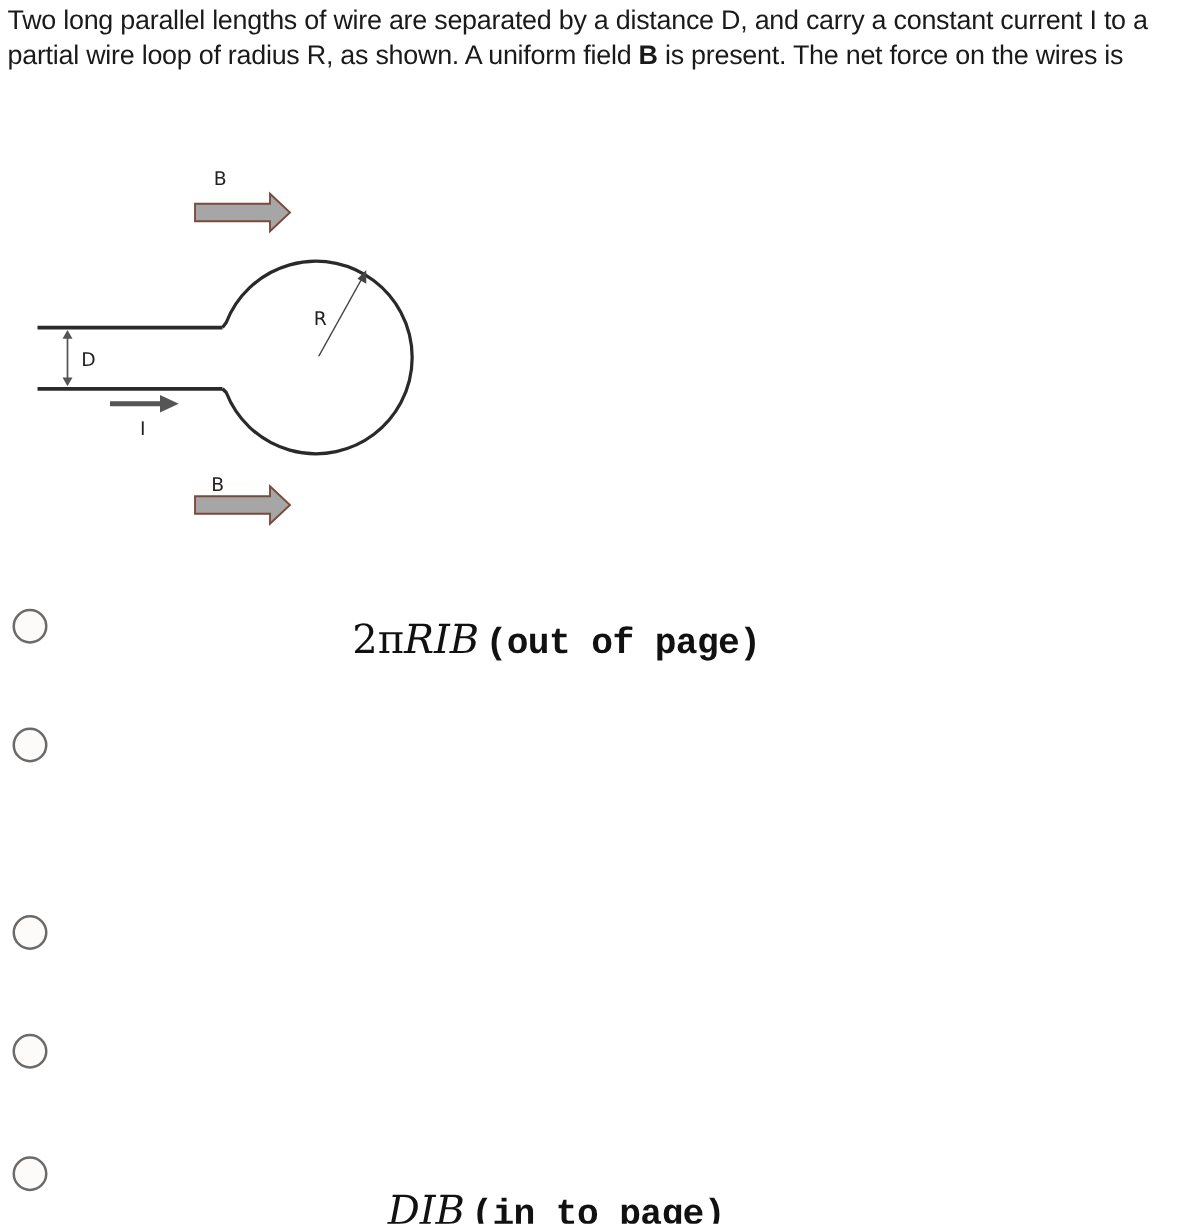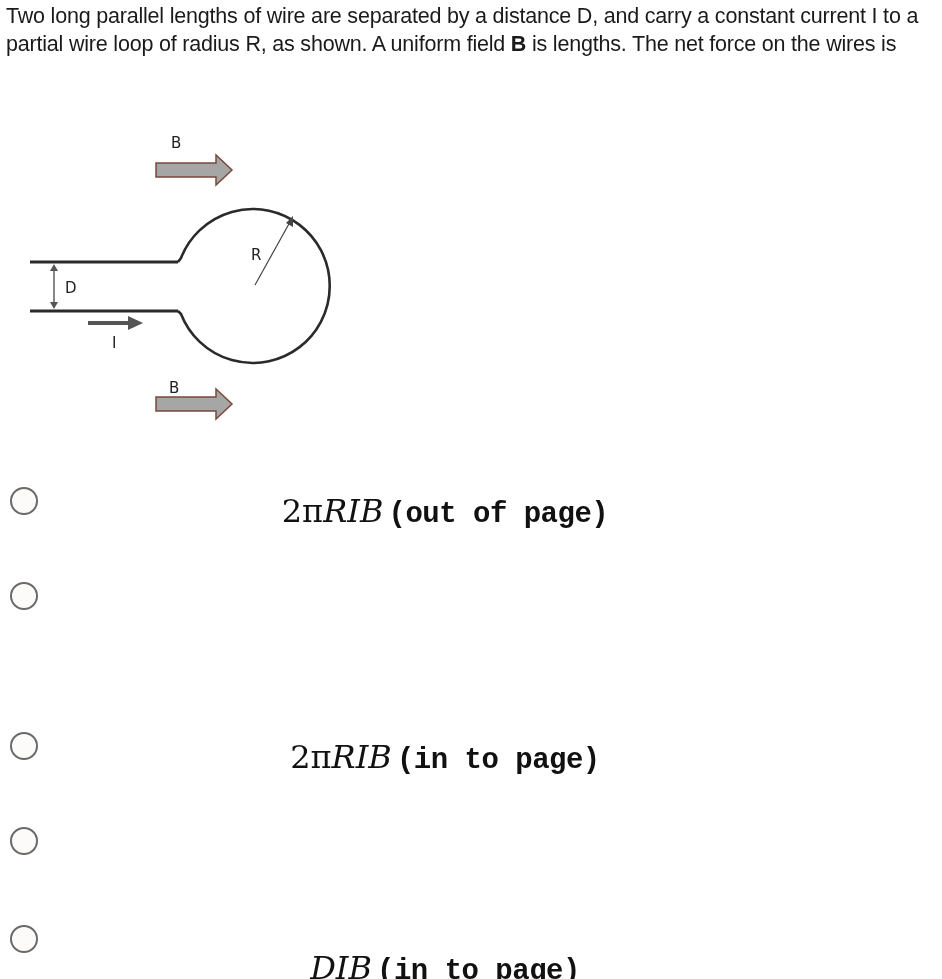--- a/index.html
+++ b/index.html
@@ -31,21 +31,21 @@
   .math sup { font-size: 19px; font-style: normal; vertical-align: 14px; line-height: 0; }
   .txt {
     font-family: "Liberation Mono", "DejaVu Sans Mono", monospace; font-size: 29px; color: #111;
     font-weight: bold; letter-spacing: -0.5px;
   }
 </style>
 </head>
 <body>
 
 <div class="question">
-  <span>Two long parallel lengths of wire are separated by a distance D, and carry a constant current I to a partial wire loop of radius R, as shown.  A uniform field </span><b>B</b><span> is lengths. The net force on the wires is</span>
+  <span>Two long parallel lengths of wire are separated by a distance D, and carry a constant current I to a partial wire loop of radius R, as shown.  A uniform field </span><b>B</b><span> is present. The net force on the wires is</span>
 </div>
 
 <div class="diagram">
   <svg width="360" height="320" viewBox="0 110 360 320" xmlns="http://www.w3.org/2000/svg">
 
     <g>
       <path d="M156 163 L216 163 L216 155 L232 170 L216 185 L216 177 L156 177 Z" fill="#a6a6a6" stroke="#7a4a3a" stroke-width="1.5"></path>
     </g>
 
     <g>
@@ -92,26 +92,20 @@
     </span>
   </div>
 </div>
 
 <div class="option" style="top:578px;">
   <div class="radio" style="top:4px;"></div>
 </div>
 
 <div class="option" style="top:728px;">
   <div class="radio" style="top:4px;"></div>
-  <div class="opt-label" style="top:10px;">
-    <span class="inner">
-      <span class="math"><span class="up">2π</span><span>RIB</span></span>
-      <span class="txt">(in to page)</span>
-    </span>
-  </div>
 </div>
 
 <div class="option" style="top:823px;">
   <div class="radio" style="top:4px;"></div>
 </div>
 
 <div class="option" style="top:923px;">
   <div class="radio" style="top:2px;"></div>
   <div class="opt-label" style="top:26px;">
     <span class="inner">

